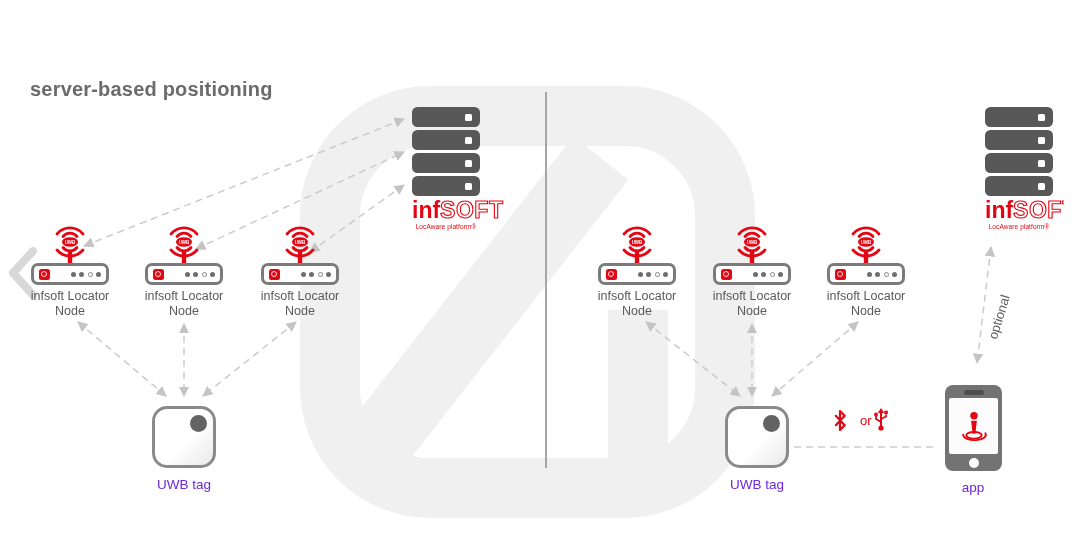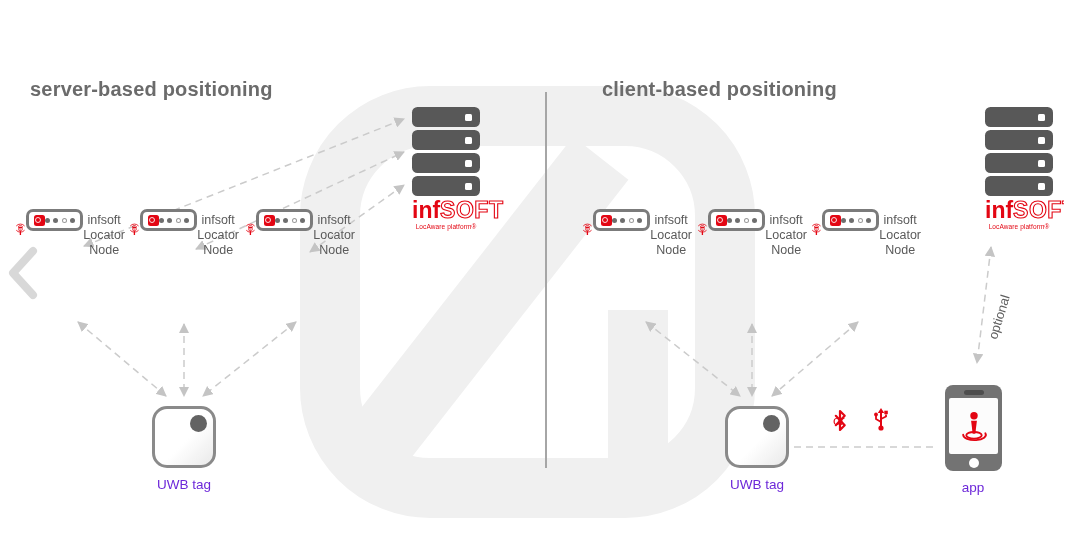--- a/index.html
+++ b/index.html
@@ -11,22 +11,22 @@
            border-radius:130px;box-sizing:border-box;}
   .wm-diag{left:455px;top:120px;width:70px;height:360px;background:#f0f0f0;transform:rotate(38deg);}
   .wm-bar{left:608px;top:310px;width:60px;height:165px;background:#f0f0f0;}
   
   svg.overlay{position:absolute;left:0;top:0;z-index:1;pointer-events:none;}
   .dash{stroke:#cbcbcb;stroke-width:1.5;stroke-dasharray:7 5;fill:none;}
   
   .title{position:absolute;z-index:3;font-size:20px;font-weight:700;color:#6b6b6b;letter-spacing:.2px;}
   .divider{position:absolute;z-index:2;left:545px;top:92px;width:1.5px;height:376px;background:#a6a6a6;}
   
-  .node{position:absolute;z-index:3;width:110px;display:flex;flex-direction:row;
-        align-items:flex-start;transform:translateX(-50%);top:209px;}
+  .node{position:absolute;z-index:3;width:110px;display:flex;flex-direction:column;
+        align-items:center;transform:translateX(-50%);top:225px;}
   .antenna{width:36px;height:40px;margin-bottom:-2px;}
   .node-body{width:78px;height:22px;border:3px solid #7b7b7b;border-radius:7px;background:#fff;
              box-sizing:border-box;display:flex;align-items:center;justify-content:space-between;
              padding:0 5px;}
   .node-led{width:11px;height:11px;background:#e30613;border-radius:2.5px;display:flex;
             align-items:center;justify-content:flex-start;}
   .node-led span{width:4px;height:4px;border:1px solid rgba(255,255,255,.85);border-radius:50%;
                  margin-left:1.5px;}
   .dots{display:flex;gap:3.5px;align-items:center;}
   .dot{width:5px;height:5px;border-radius:50%;background:#6e6e6e;}
@@ -51,21 +51,21 @@
   
   .phone{position:absolute;z-index:3;left:945px;top:385px;width:57px;height:86px;
          background:#737373;border-radius:8px;}
   .phone-speaker{position:absolute;top:5px;left:50%;transform:translateX(-50%);
                  width:20px;height:5px;background:#4d4d4d;border-radius:2.5px;}
   .phone-screen{position:absolute;left:4px;right:4px;top:13px;bottom:17px;background:#fcfcfc;
                 border-radius:2px;display:flex;align-items:center;justify-content:center;}
   .phone-home{position:absolute;bottom:3.5px;left:50%;transform:translateX(-50%);
               width:10px;height:10px;border-radius:50%;background:#fff;}
   
-  .or-label{position:absolute;z-index:3;left:833px;top:413px;font-size:13px;color:#e30613;}
+  .or-label{position:absolute;z-index:3;left:860px;top:413px;font-size:13px;color:#e30613;}
   .optional-label{position:absolute;z-index:3;left:999px;top:317px;font-size:13px;color:#5f5f5f;
                   transform:translate(-50%,-50%) rotate(-73deg);white-space:nowrap;}
   .abs{position:absolute;z-index:3;}
 </style>
 </head>
 <body>
 
 <div class="canvas">
 
   <div class="wm wm-ring"></div>
@@ -101,21 +101,20 @@
     <line class="dash" x1="296" y1="322" x2="203" y2="396" marker-start="url(#ahr)" marker-end="url(#ah)"></line>
     <line class="dash" x1="646" y1="322" x2="740" y2="396" marker-start="url(#ahr)" marker-end="url(#ah)"></line>
     <line class="dash" x1="752" y1="324" x2="752" y2="396" marker-start="url(#ahr)" marker-end="url(#ah)"></line>
     <line class="dash" x1="858" y1="322" x2="772" y2="396" marker-start="url(#ahr)" marker-end="url(#ah)"></line>
     <line class="dash" x1="794" y1="447" x2="938" y2="447"></line>
     <line class="dash" x1="991" y1="247" x2="977" y2="363" marker-start="url(#ahr)" marker-end="url(#ah)"></line>
   </svg>
 
   <div class="divider"></div>
   <div class="title" style="left:30px;top:78px">server-based positioning</div>
-  <div class="title" style="left:602px;top:78px">client-based positioning</div>
 
   <svg class="abs" style="left:5px;top:245px" width="36" height="56">
     <polyline points="28,6 8,28 28,50" fill="none" stroke="#d8d8d8" stroke-width="8" stroke-linecap="round" stroke-linejoin="round"></polyline>
   </svg>
 
   <div class="node" style="left:70px">
     <svg class="antenna" viewBox="0 0 36 40">
         <use href="#antenna-shape"></use>
       </svg>
     <div class="node-body">

